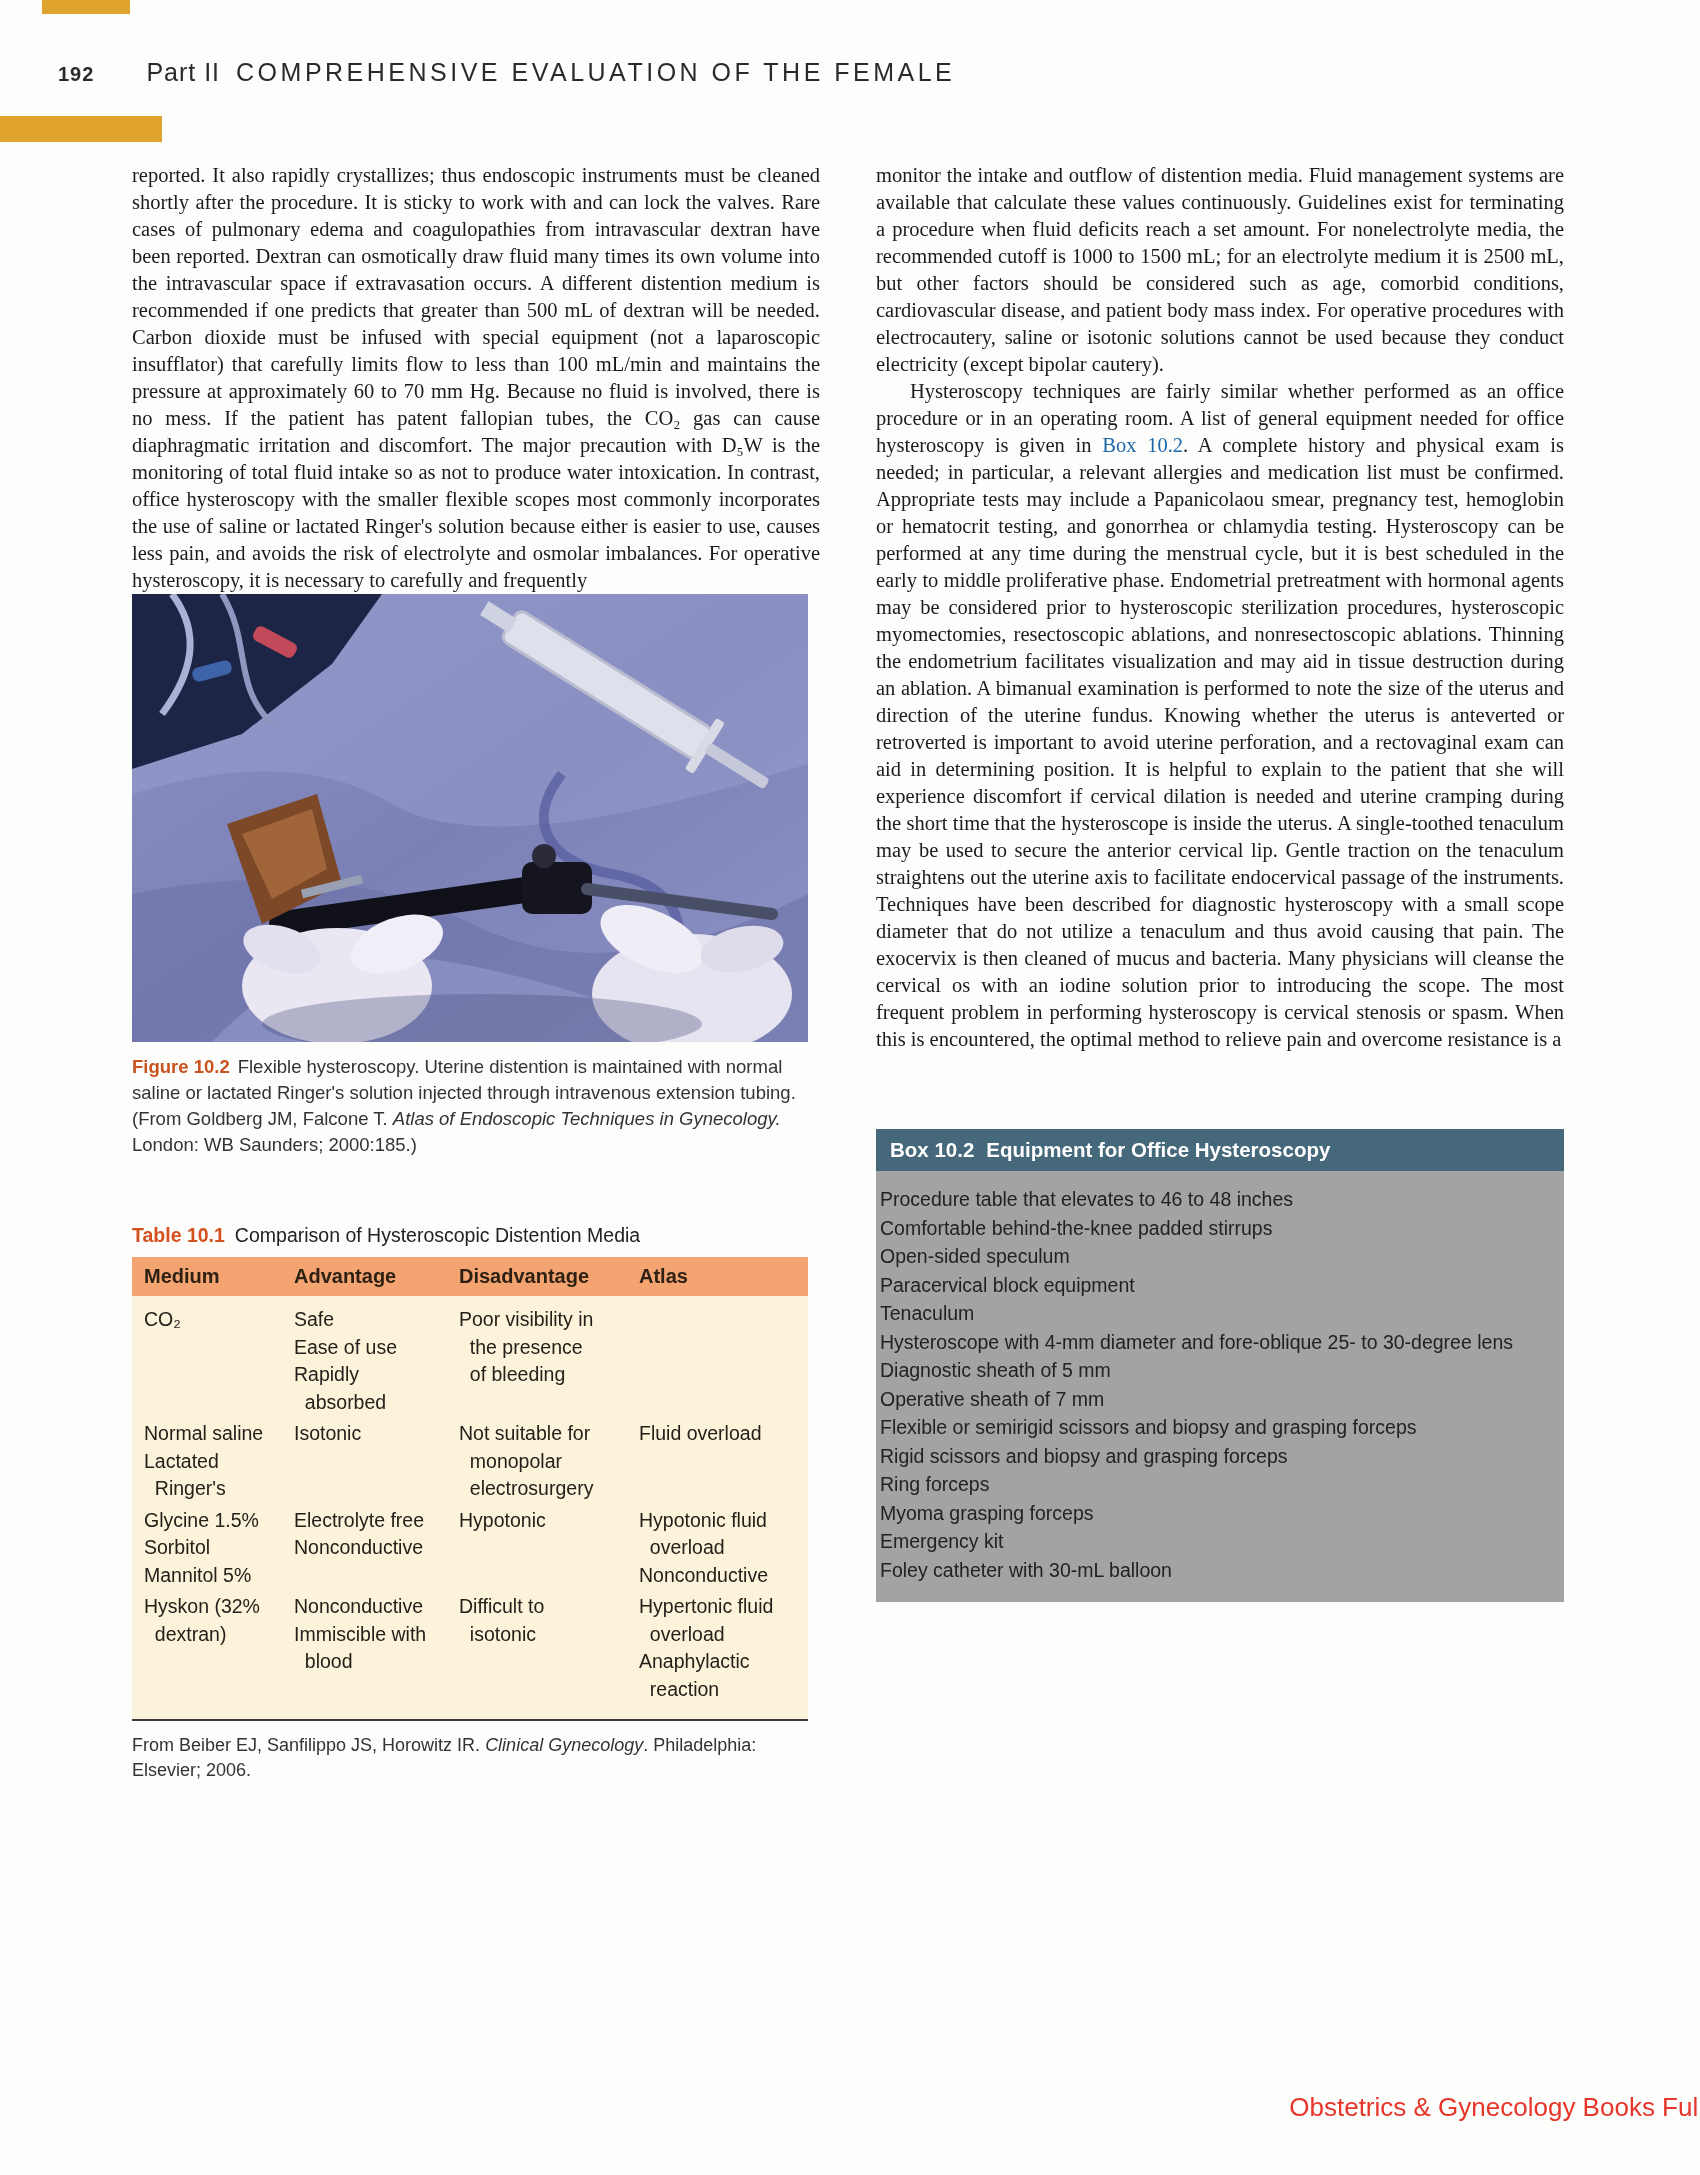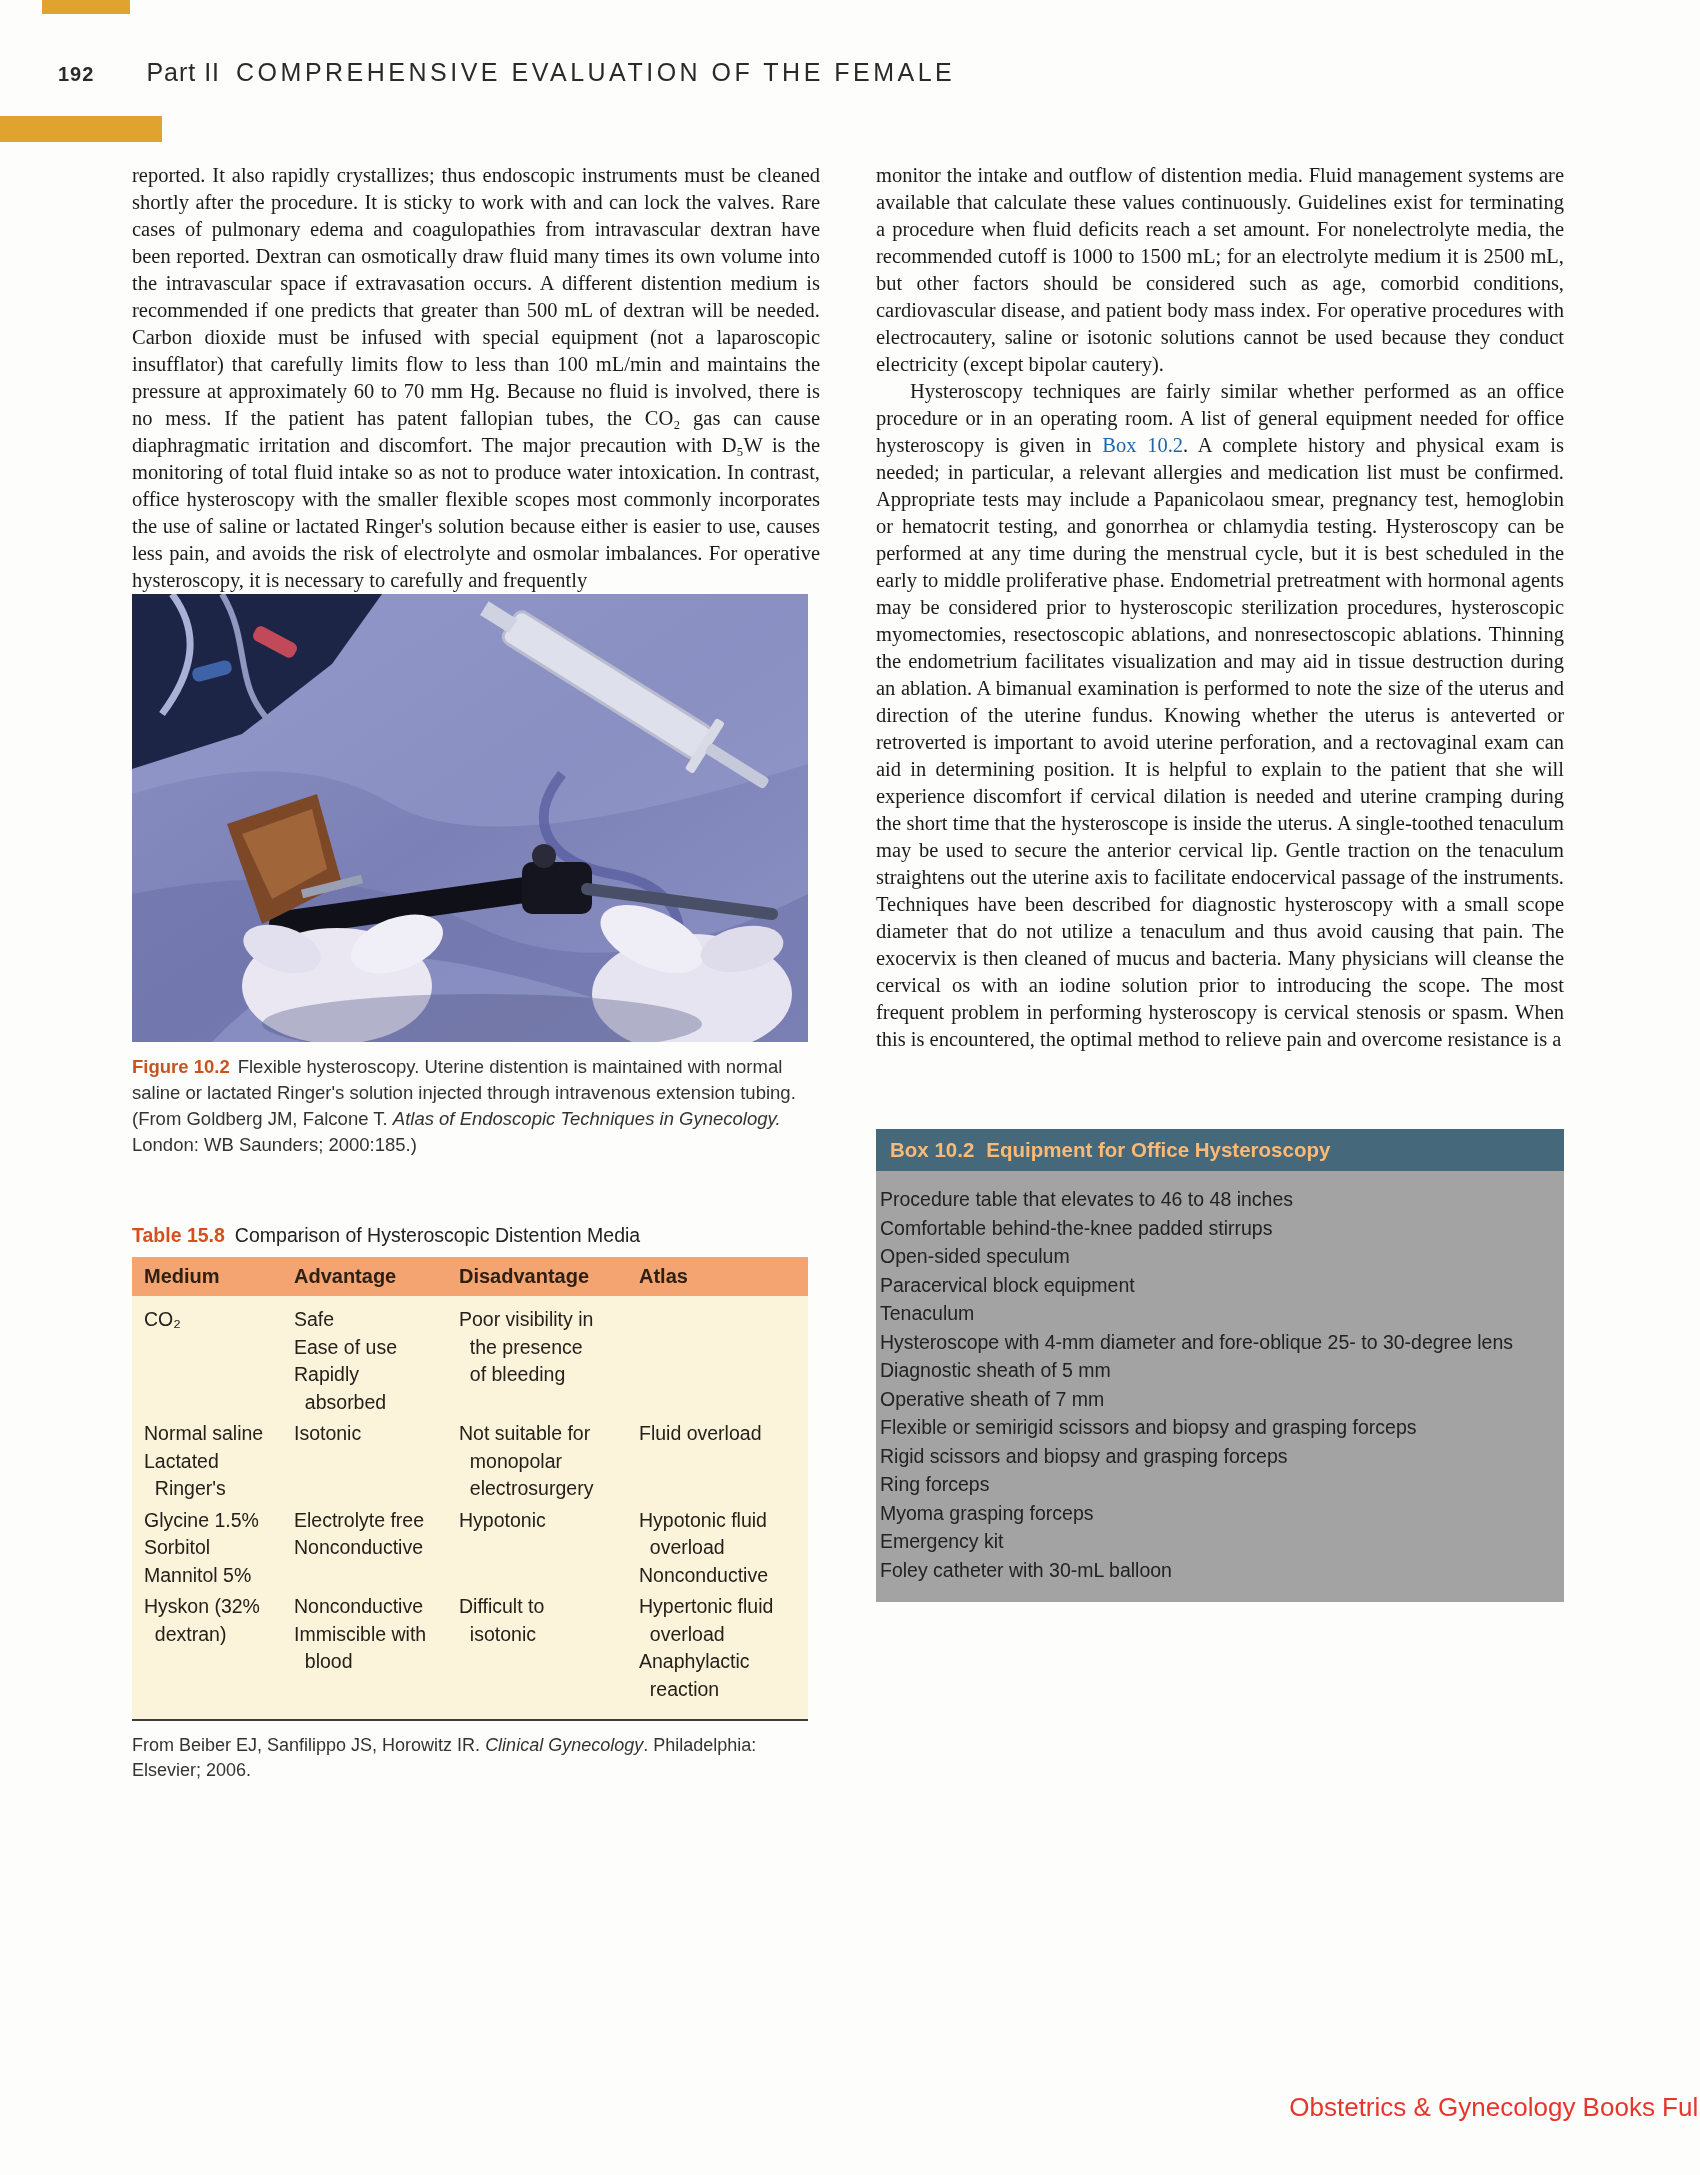--- a/index.html
+++ b/index.html
@@ -60,21 +60,21 @@
   table.media-table tbody tr:last-child td { padding-bottom:16px; }
   .cell-line { white-space:pre-wrap; line-height:27.5px; }
   .col-medium { width:150px; } .col-adv { width:165px; } .col-dis { width:180px; } .col-risk { width:181px; }
   .table-source {
     font-family:"Liberation Sans","DejaVu Sans",sans-serif; font-size:18px;
     line-height:25px; color:#333; margin-top:12px; width:676px;
   }
 
   
   .box { margin-top:76px; font-family:"Liberation Sans","DejaVu Sans",sans-serif; width:688px; }
-  .box-header { background:#46687b; color:#fdba74; padding:9px 14px; font-size:20.5px; font-weight:bold; }
+  .box-header { background:#46687b; color:#ffffff; padding:9px 14px; font-size:20.5px; font-weight:bold; }
   .box-label { margin-right:12px; }
   .box-body { background:#a3a3a3; list-style:none; padding:14px 20px 18px 4px; }
   .box-body li { font-size:19.5px; line-height:28.5px; color:#222; padding-left:36px; text-indent:-36px; }
 
   
   .page-footer { position:absolute; left:4px; bottom:52px; width:100%; text-align:right; }
   .footer-text { color:#e8352a; font-size:26px; font-family:"Liberation Sans","DejaVu Sans",sans-serif; }
 
   em { font-style:italic; }
 </style>
@@ -139,21 +139,21 @@
             <ellipse cx="350" cy="430" rx="220" ry="30" fill="#4a4f7e" opacity="0.35"></ellipse>
           </svg>
         </div>
         <figcaption class="caption">
           <strong class="fig-label">Figure 10.2</strong><span>Flexible hysteroscopy. Uterine distention is maintained with normal saline or lactated Ringer's solution injected through intravenous extension tubing. (From Goldberg JM, Falcone T. </span><em>Atlas of Endoscopic Techniques in Gynecology.</em><span> London: WB Saunders; 2000:185.)</span>
         </figcaption>
       </figure>
 
       <div class="table-block">
         <div class="table-title">
-          <span class="tbl-label">Table 15.8</span><span>Comparison of Hysteroscopic Distention Media</span>
+          <span class="tbl-label">Table 10.1</span><span>Comparison of Hysteroscopic Distention Media</span>
         </div>
         <table class="media-table">
           <thead>
             <tr>
               <th class="col-medium">Medium</th>
               <th class="col-adv">Advantage</th>
               <th class="col-dis">Disadvantage</th>
               <th class="col-risk">Atlas</th>
             </tr>
           </thead>

